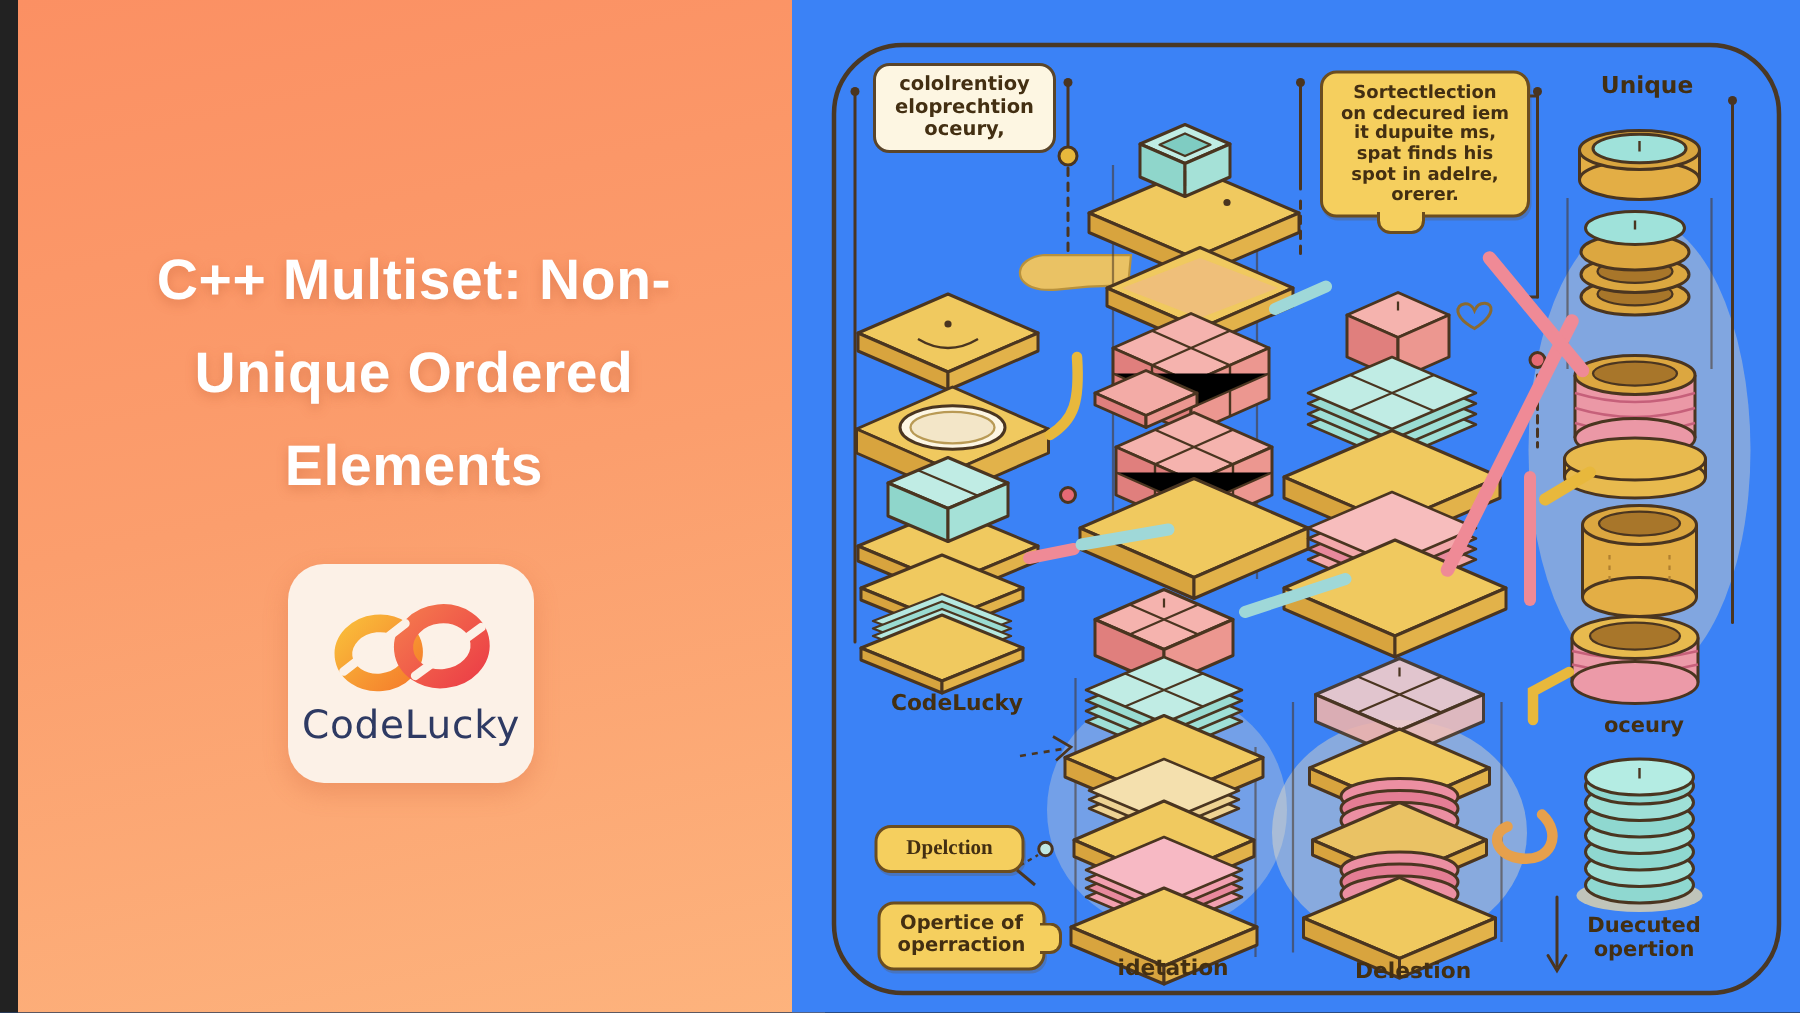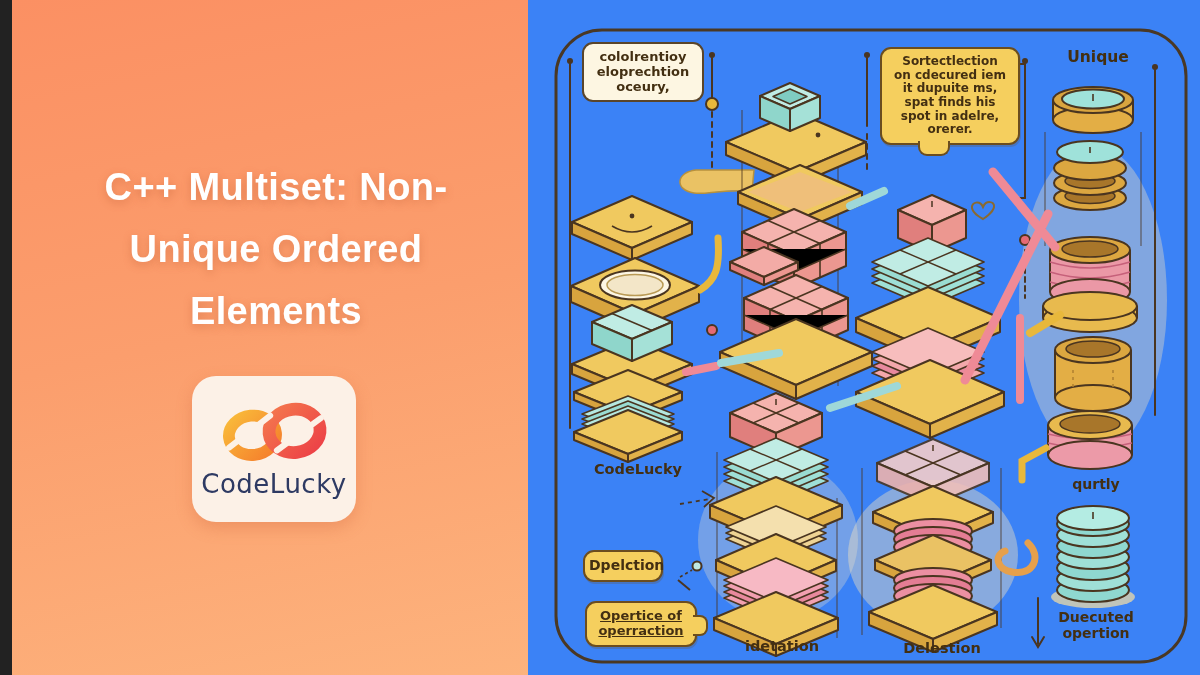--- a/index.html
+++ b/index.html
@@ -385,25 +385,25 @@
 
     <div class="callout outline" style="left:54px;top:42px;width:122px;">cololrentioy
 eloprechtion
 oceury,</div>
     <div class="callout yellow c-sortect" style="left:352px;top:47px;width:140px;font-size:12px;">Sortectlection
 on cdecured iem
 it dupuite ms,
 spat finds his
 spot in adelre,
 orerer.</div>
-    <div class="callout yellow" style="left:55px;top:550px;width:80px;font-size:14px;">Dpelction</div>
-    <div class="callout yellow c-opertice" style="left:57px;top:601px;width:112px;text-decoration:underline;">Opertice of
+    <div class="callout yellow" style="left:55px;top:550px;width:100px;font-size:14px;font-family:Liberation Serif, serif;">Dpelction</div>
+    <div class="callout yellow c-opertice" style="left:57px;top:601px;width:112px;">Opertice of
 operraction</div>
 
     <div class="callout plain" style="left:530px;top:49px;width:80px;font-size:15.5px;">Unique</div>
     <div class="callout plain" style="left:62px;top:461px;width:96px;font-size:14.5px;">CodeLucky</div>
     <div class="callout plain" style="left:208px;top:638px;width:92px;font-size:14.5px;">idetation</div>
     <div class="callout plain" style="left:368px;top:640px;width:92px;font-size:14.5px;">Delestion</div>
-    <div class="callout plain" style="left:534px;top:477px;width:68px;font-size:14px;">qurtly</div>
+    <div class="callout plain" style="left:534px;top:477px;width:68px;font-size:14px;">oceury</div>
     <div class="callout plain" style="left:522px;top:610px;width:92px;font-size:14px;">Duecuted
 opertion</div>
   </div>
 </div>
 
 </body></html>

